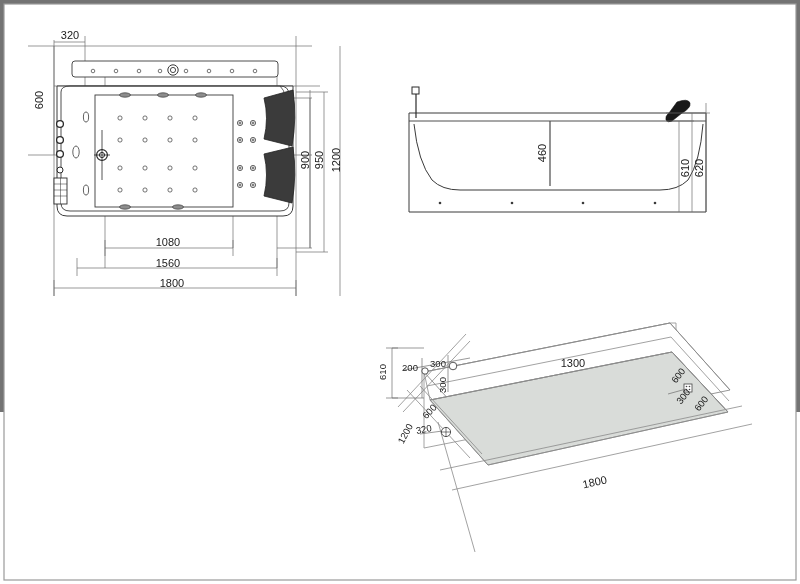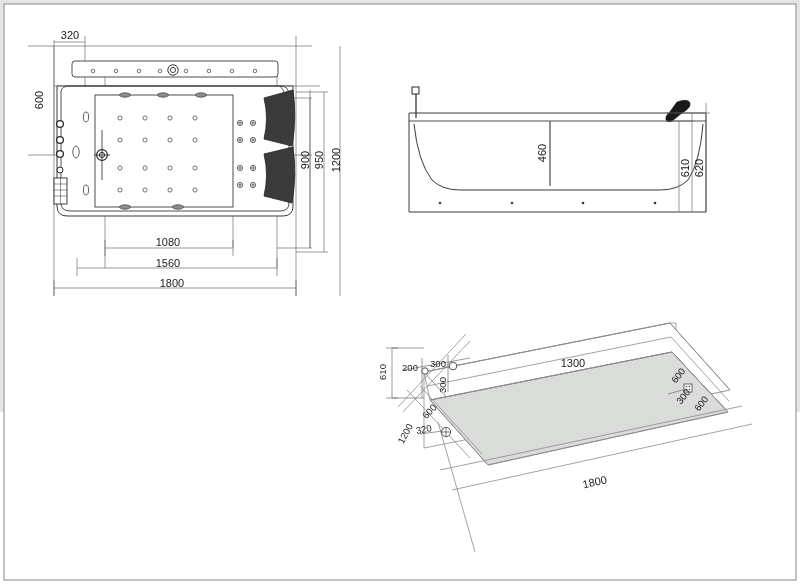--- a/index.html
+++ b/index.html
@@ -3,21 +3,21 @@
 <meta charset="utf-8">
 <title>Bathtub Technical Drawing</title>
 <style>
   html,body{margin:0;padding:0;background:#ffffff;}
   body{
     font-family:"Liberation Sans", sans-serif;
     width:800px;height:584px;overflow:hidden;position:relative;
   }
   #sheet{
     position:absolute;left:0;top:0;width:800px;height:412px;
-    background:#e5e5e5;
+    background:#737373;
   }
   svg{display:block;}
   .dimtext{
     font-family:"Liberation Sans", sans-serif;
     font-size:11px;
     fill:#1a1a1a;
     text-anchor:middle;
     dominant-baseline:middle;
   }
   .dimtext.small{font-size:9.5px;}

